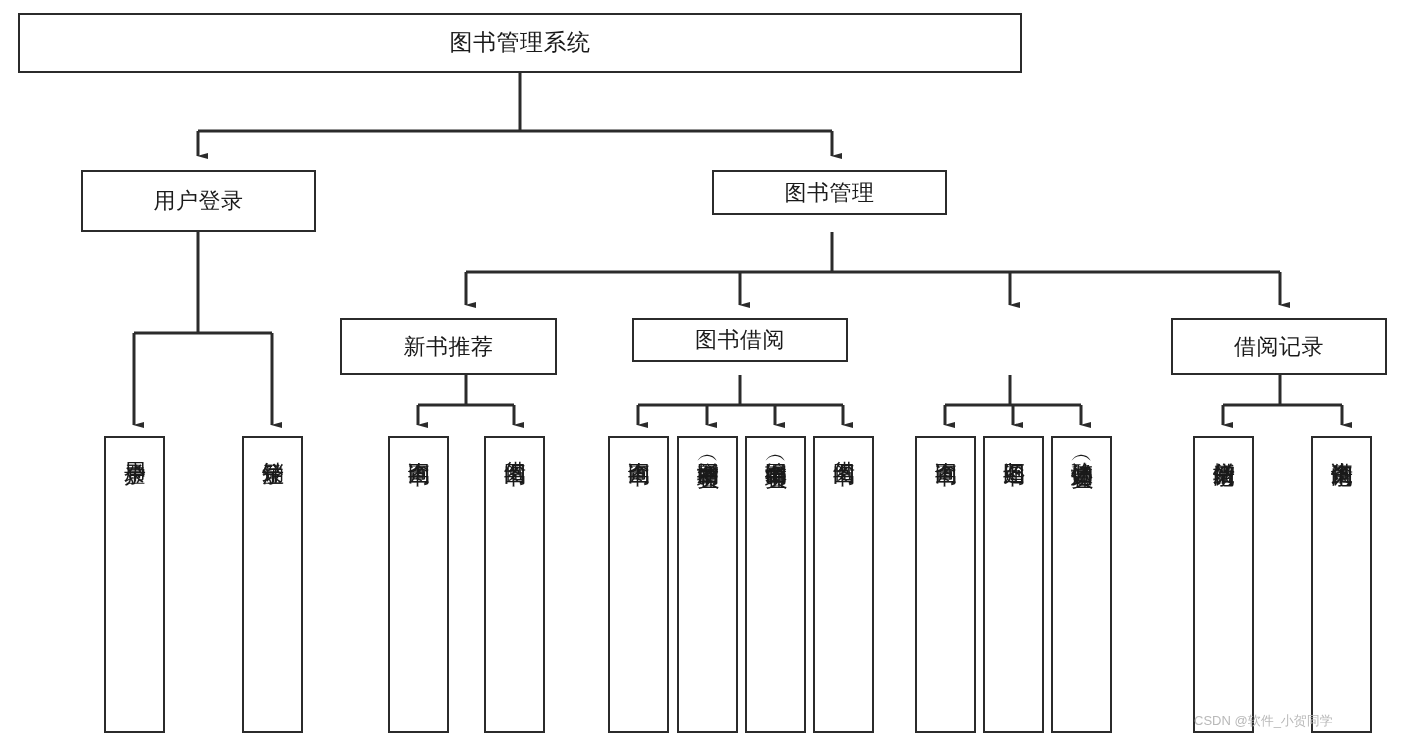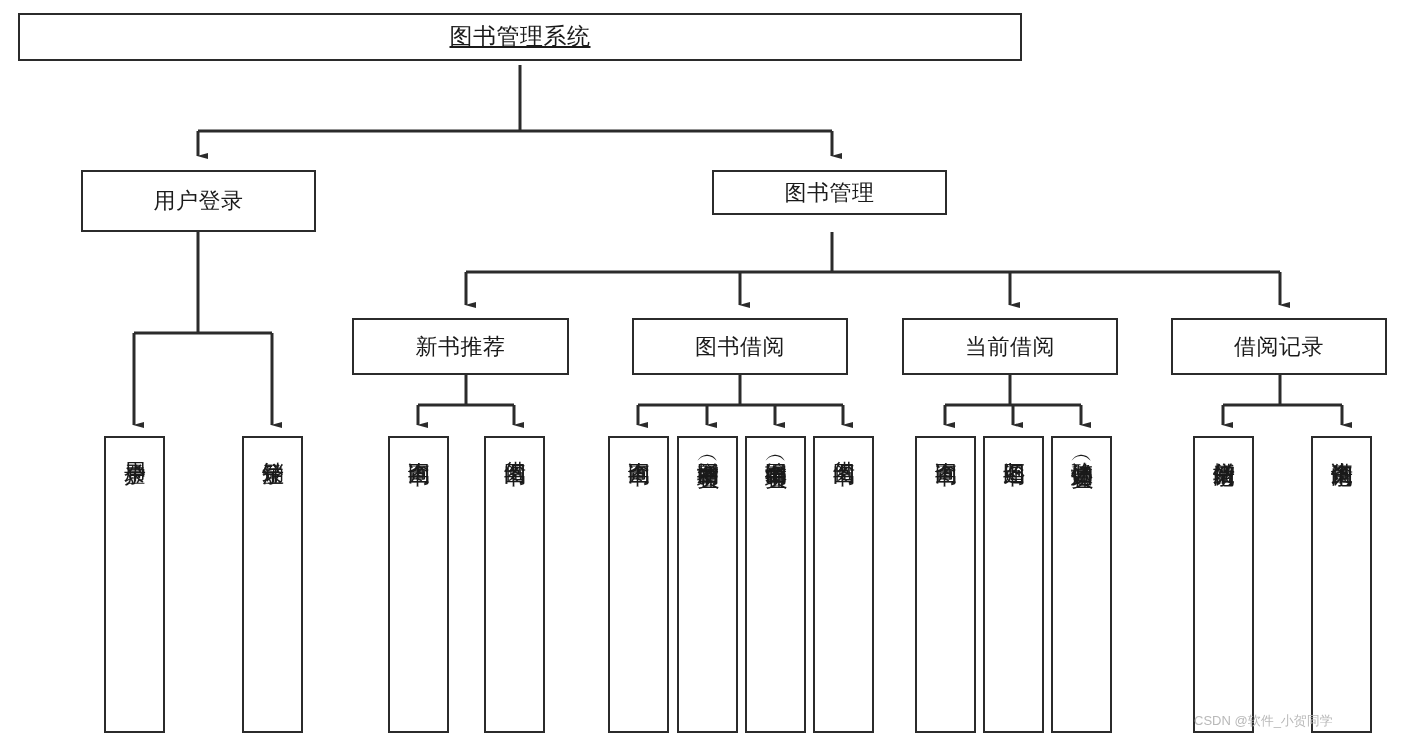--- a/index.html
+++ b/index.html
@@ -119,43 +119,40 @@
       <path d="M 1013 405 L 1013 425" marker-end="url(#arrow)"></path>
       <path d="M 1081 405 L 1081 425" marker-end="url(#arrow)"></path>
 
       <path d="M 1280 375 L 1280 405"></path>
       <path d="M 1223 405 L 1342 405"></path>
       <path d="M 1223 405 L 1223 425" marker-end="url(#arrow)"></path>
       <path d="M 1342 405 L 1342 425" marker-end="url(#arrow)"></path>
     </g>
   </svg>
 
-  <div class="node root horizontal" style="left:18px; top:13px; width:1004px; height:48px;text-decoration:underline;">
+  <div class="node root horizontal" style="left:18px; top:13px; width:1004px; height:60px;">
     <span class="label">图书管理系统</span>
   </div>
 
   <div class="node horizontal" style="left:81px; top:170px; width:235px; height:62px;">
     <span class="label">用户登录</span>
   </div>
 
   <div class="node horizontal" style="left:712px; top:170px; width:235px; height:45px;">
     <span class="label">图书管理</span>
   </div>
 
-  <div class="node horizontal" style="left:352px; top:318px; width:217px; height:57px;">
+  <div class="node horizontal" style="left:340px; top:318px; width:217px; height:57px;">
     <span class="label">新书推荐</span>
   </div>
 
-  <div class="node horizontal" style="left:632px; top:318px; width:216px; height:57px;">
+  <div class="node horizontal" style="left:632px; top:318px; width:216px; height:44px;">
     <span class="label">图书借阅</span>
   </div>
 
-  <div class="node horizontal" style="left:902px; top:318px; width:216px; height:57px;">
-    <span class="label">当前借阅</span>
-  </div>
 
   <div class="node horizontal" style="left:1171px; top:318px; width:216px; height:57px;">
     <span class="label">借阅记录</span>
   </div>
 
   <div class="node vertical" style="left:104px; top:436px; width:61px; height:297px;">
     <span class="label">用户登录</span>
   </div>
 
   <div class="node vertical" style="left:242px; top:436px; width:61px; height:297px;">

